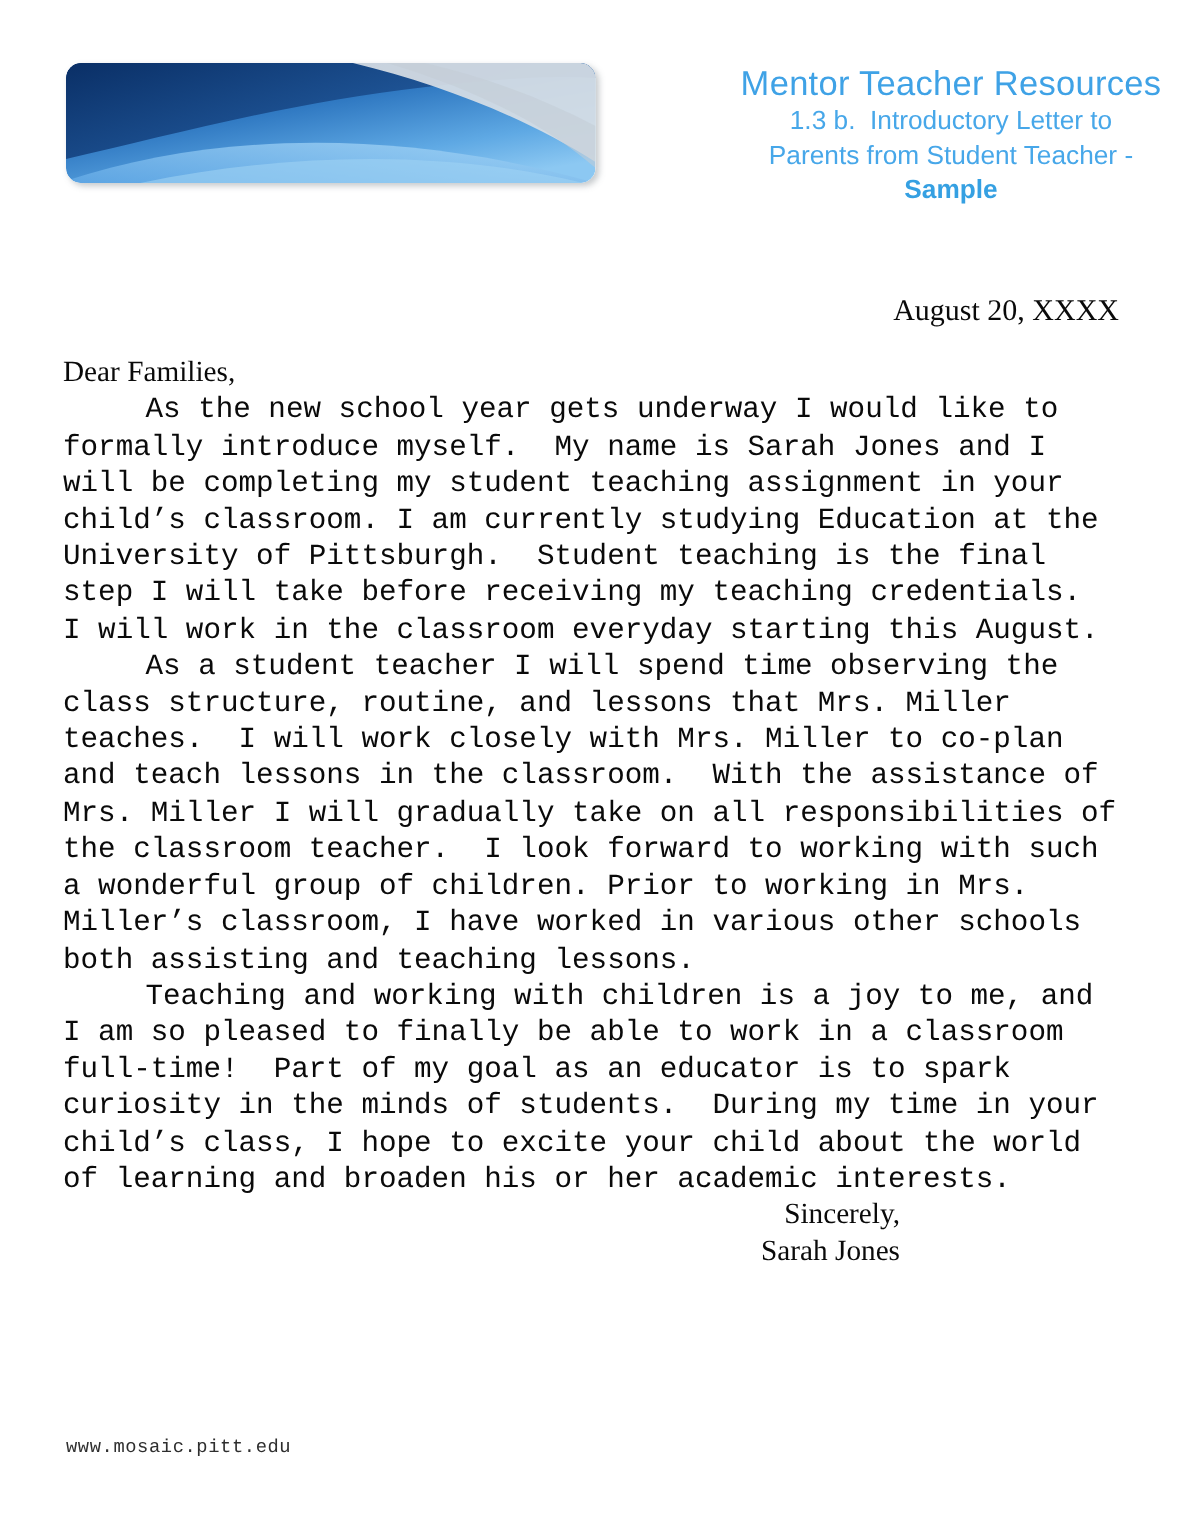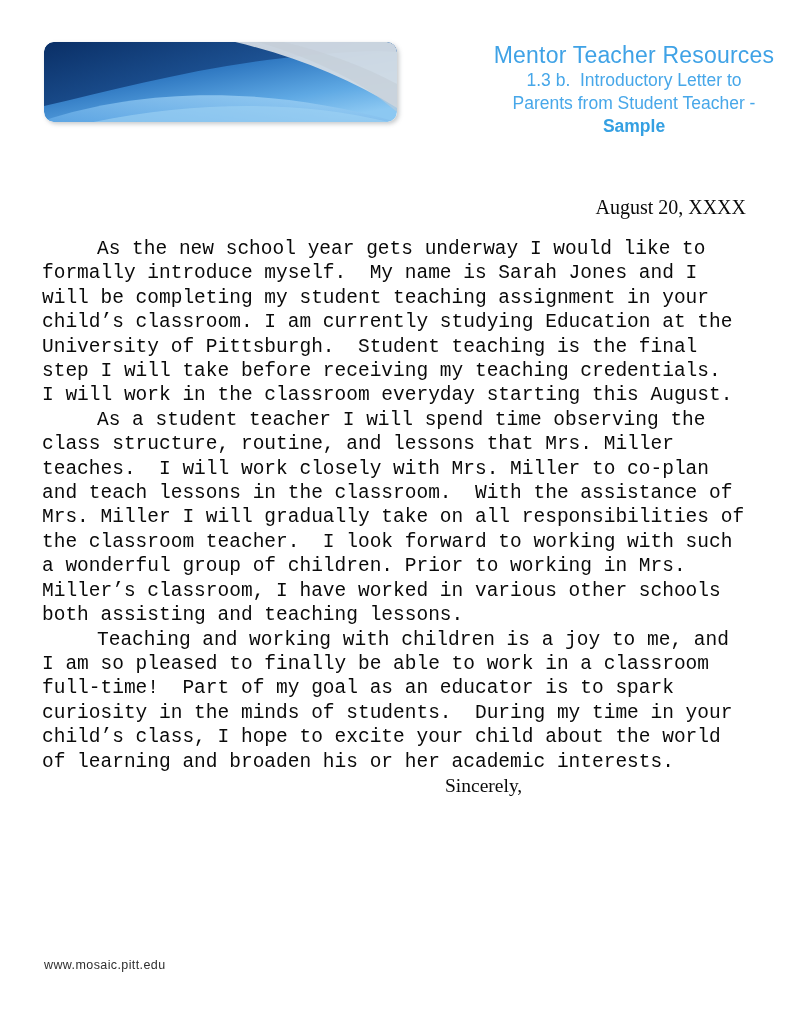--- a/index.html
+++ b/index.html
@@ -58,27 +58,27 @@
   .salutation { white-space: pre; }
   .para {
     margin: 0;
     text-indent: 55px;
     white-space: pre-wrap;
     font-family: Liberation Mono, monospace;
   }
   .closing-block {
     margin-left: 403px;
     width: 155px;
-    text-align: left;
+    text-align: right;
   }
 
   
   .footer-url {
     position: absolute; left: 44px; top: 958px;
-    font-family: Liberation Sans, sans-serif;
+    font-family: Liberation Mono, monospace;
     font-size: 12.5px;
     color: #2e2e2e;
     letter-spacing: 0.4px;
   }
 </style>
 </head>
 <body>
 
 <div class="page">
 
@@ -118,23 +118,25 @@
       <div class="title">Mentor Teacher Resources</div>
       <div class="subtitle">1.3 b.  Introductory Letter to</div>
       <div class="subtitle">Parents from Student Teacher -</div>
       <div class="subtitle sample">Sample</div>
     </div>
   </div>
 
   <div class="date-line">August 20, XXXX</div>
 
   <div class="body-block">
+    <div class="salutation">Dear Families,</div>
     <p class="para">As the new school year gets underway I would like to formally introduce myself.  My name is Sarah Jones and I will be completing my student teaching assignment in your child’s classroom. I am currently studying Education at the University of Pittsburgh.  Student teaching is the final step I will take before receiving my teaching credentials.  I will work in the classroom everyday starting this August.</p>
     <p class="para">As a student teacher I will spend time observing the class structure, routine, and lessons that Mrs. Miller teaches.  I will work closely with Mrs. Miller to co-plan and teach lessons in the classroom.  With the assistance of Mrs. Miller I will gradually take on all responsibilities of the classroom teacher.  I look forward to working with such a wonderful group of children. Prior to working in Mrs. Miller’s classroom, I have worked in various other schools both assisting and teaching lessons.</p>
     <p class="para">Teaching and working with children is a joy to me, and I am so pleased to finally be able to work in a classroom full-time!  Part of my goal as an educator is to spark curiosity in the minds of students.  During my time in your child’s class, I hope to excite your child about the world of learning and broaden his or her academic interests.</p>
     <div class="closing-block">
       <div>Sincerely,</div>
+      <div>Sarah Jones</div>
     </div>
   </div>
 
   <div class="footer-url">www.mosaic.pitt.edu</div>
 
 </div>
 
 </body></html>

